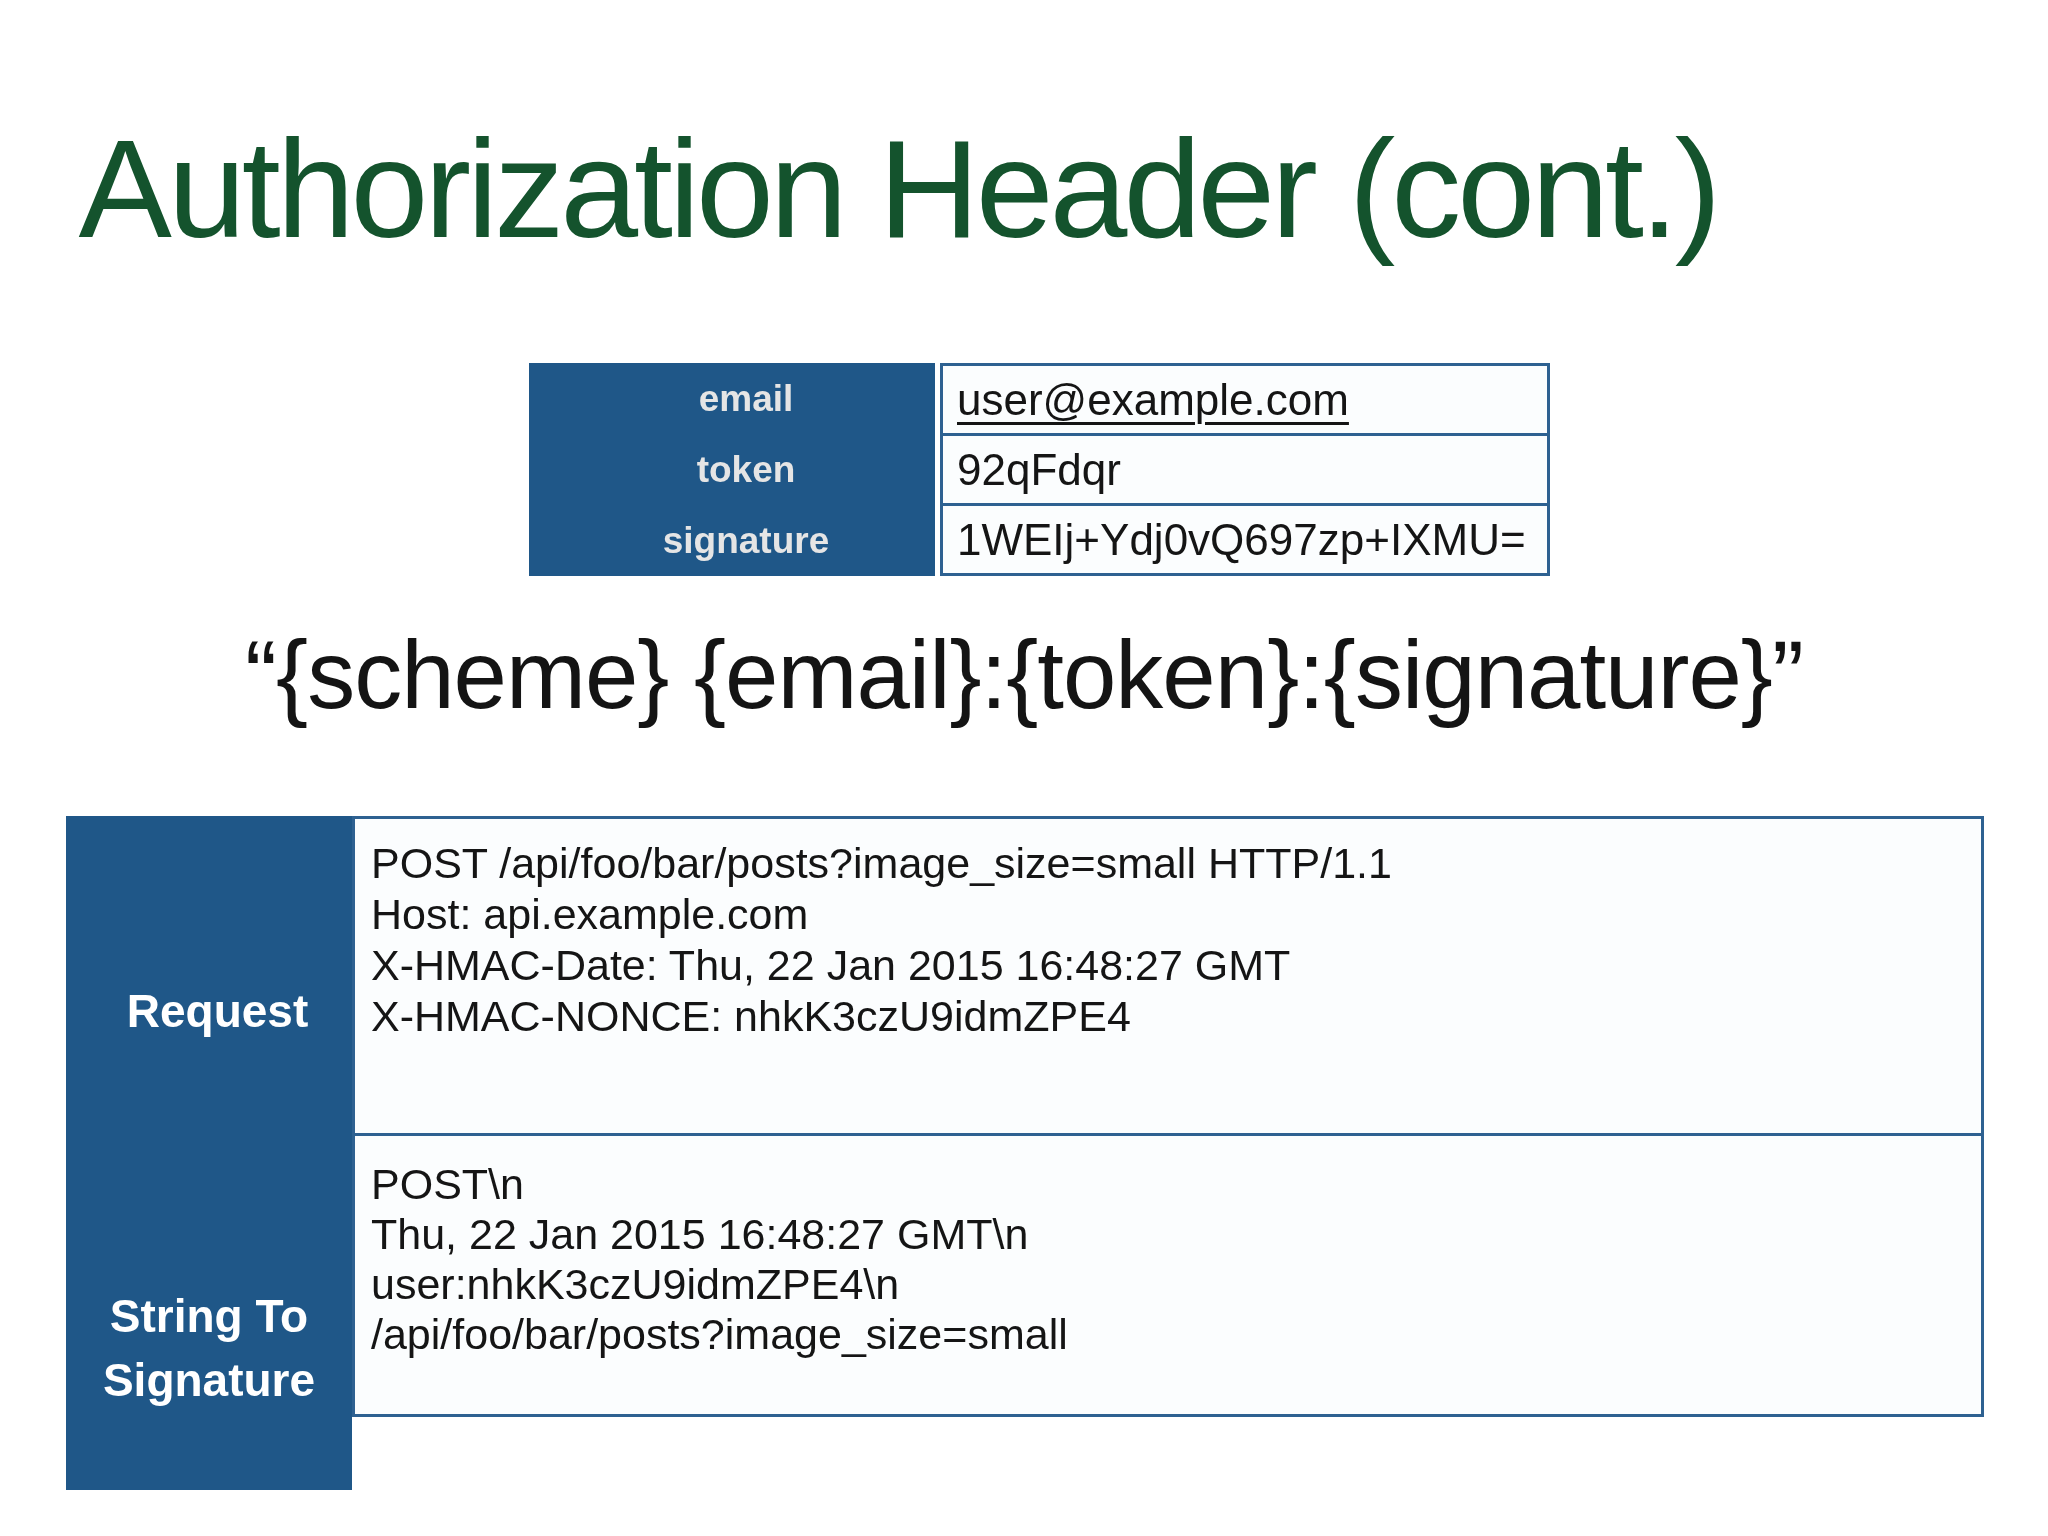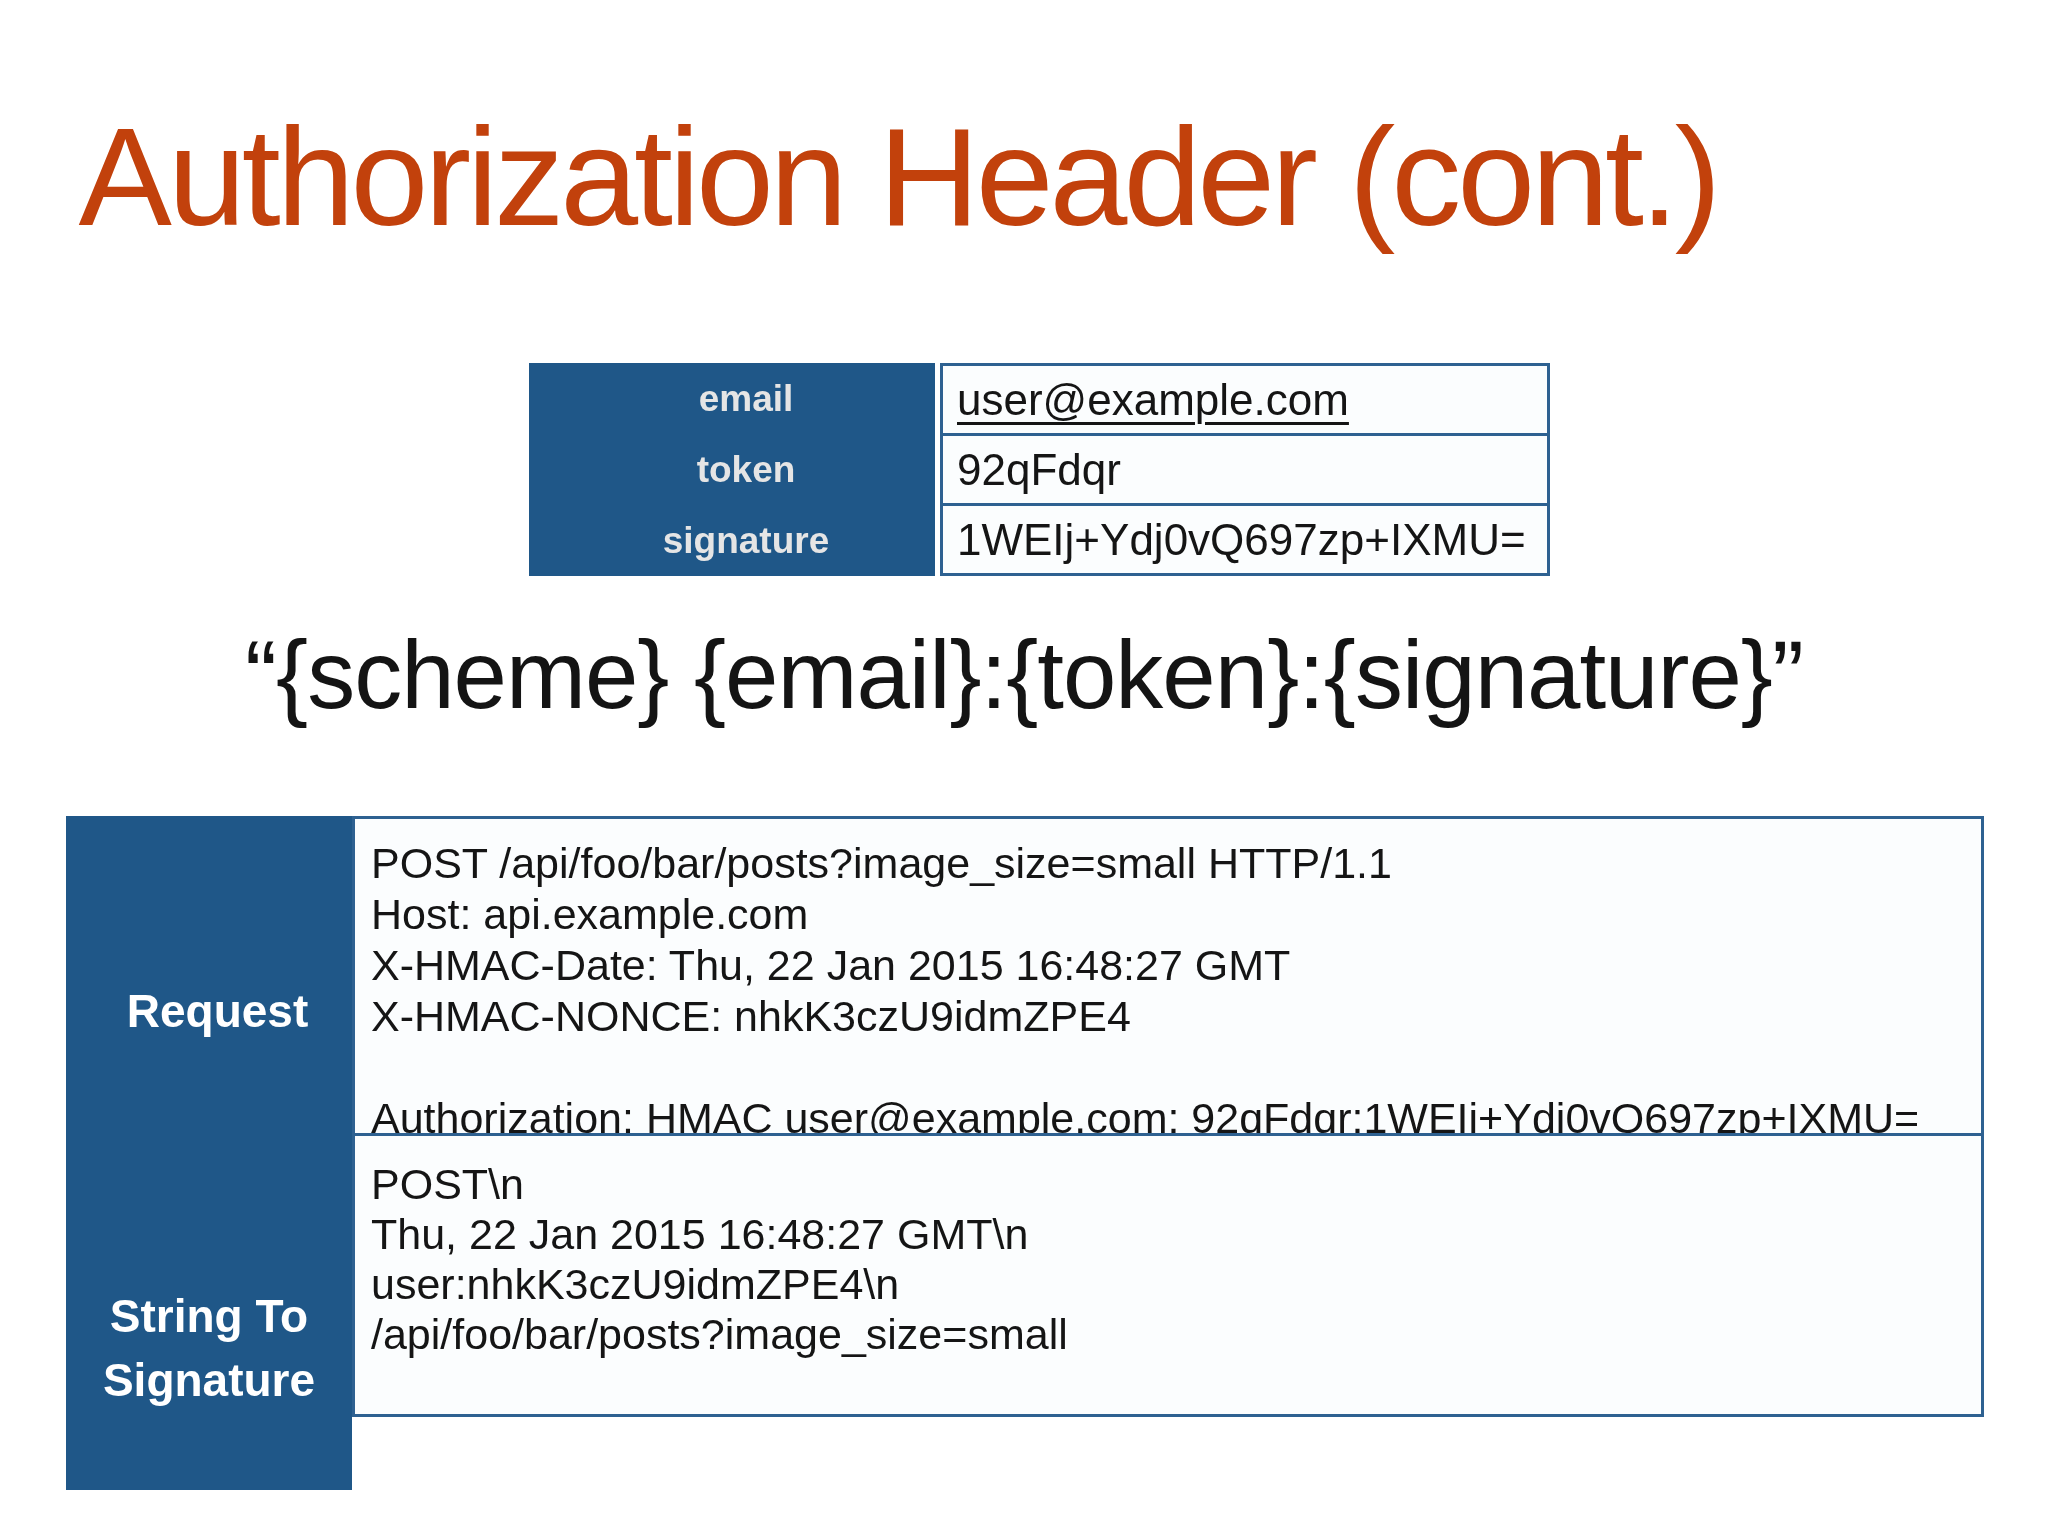--- a/index.html
+++ b/index.html
@@ -16,26 +16,26 @@
     font-family: "Liberation Sans", "DejaVu Sans", sans-serif;
     color: var(--text-dark);
     overflow: hidden;
     position: relative;
   }
   .slide { position: absolute; inset: 0; }
 
   
   .title {
     position: absolute;
-    top: 96px; left: 0; width: 1796px;
+    top: 108px; left: 0; width: 1796px;
     text-align: center;
     font-size: 140px;
     font-weight: 400;
     letter-spacing: -4px;
-    color: #c2410c;
+    color: #14532d;
     margin: 0;
     line-height: 1.15;
     white-space: nowrap;
   }
 
   
   .cred-table {
     position: absolute;
     left: 529px; top: 363px;
     width: 1021px; height: 213px;
@@ -155,21 +155,20 @@
       <div class="http-label request-label">Request</div>
       <div class="http-label sts-label">String To Signature</div>
     </div>
     <div class="http-cells">
       <div class="http-cell request-cell">
           <div class="code-line">POST /api/foo/bar/posts?image_size=small HTTP/1.1</div>
           <div class="code-line">Host: api.example.com</div>
           <div class="code-line">X-HMAC-Date: Thu, 22 Jan 2015 16:48:27 GMT</div>
           <div class="code-line">X-HMAC-NONCE: nhkK3czU9idmZPE4</div>
           <div class="code-line"></div>
-          <div class="code-line">Authorization: HMAC user@example.com: 92qFdqr:1WEIj+Ydj0vQ697zp+IXMU=</div>
         </div>
       <div class="http-cell sts-cell">
           <div class="code-line">POST\n</div>
           <div class="code-line">Thu, 22 Jan 2015 16:48:27 GMT\n</div>
           <div class="code-line">user:nhkK3czU9idmZPE4\n</div>
           <div class="code-line">/api/foo/bar/posts?image_size=small</div>
         </div>
     </div>
   </div>
 

